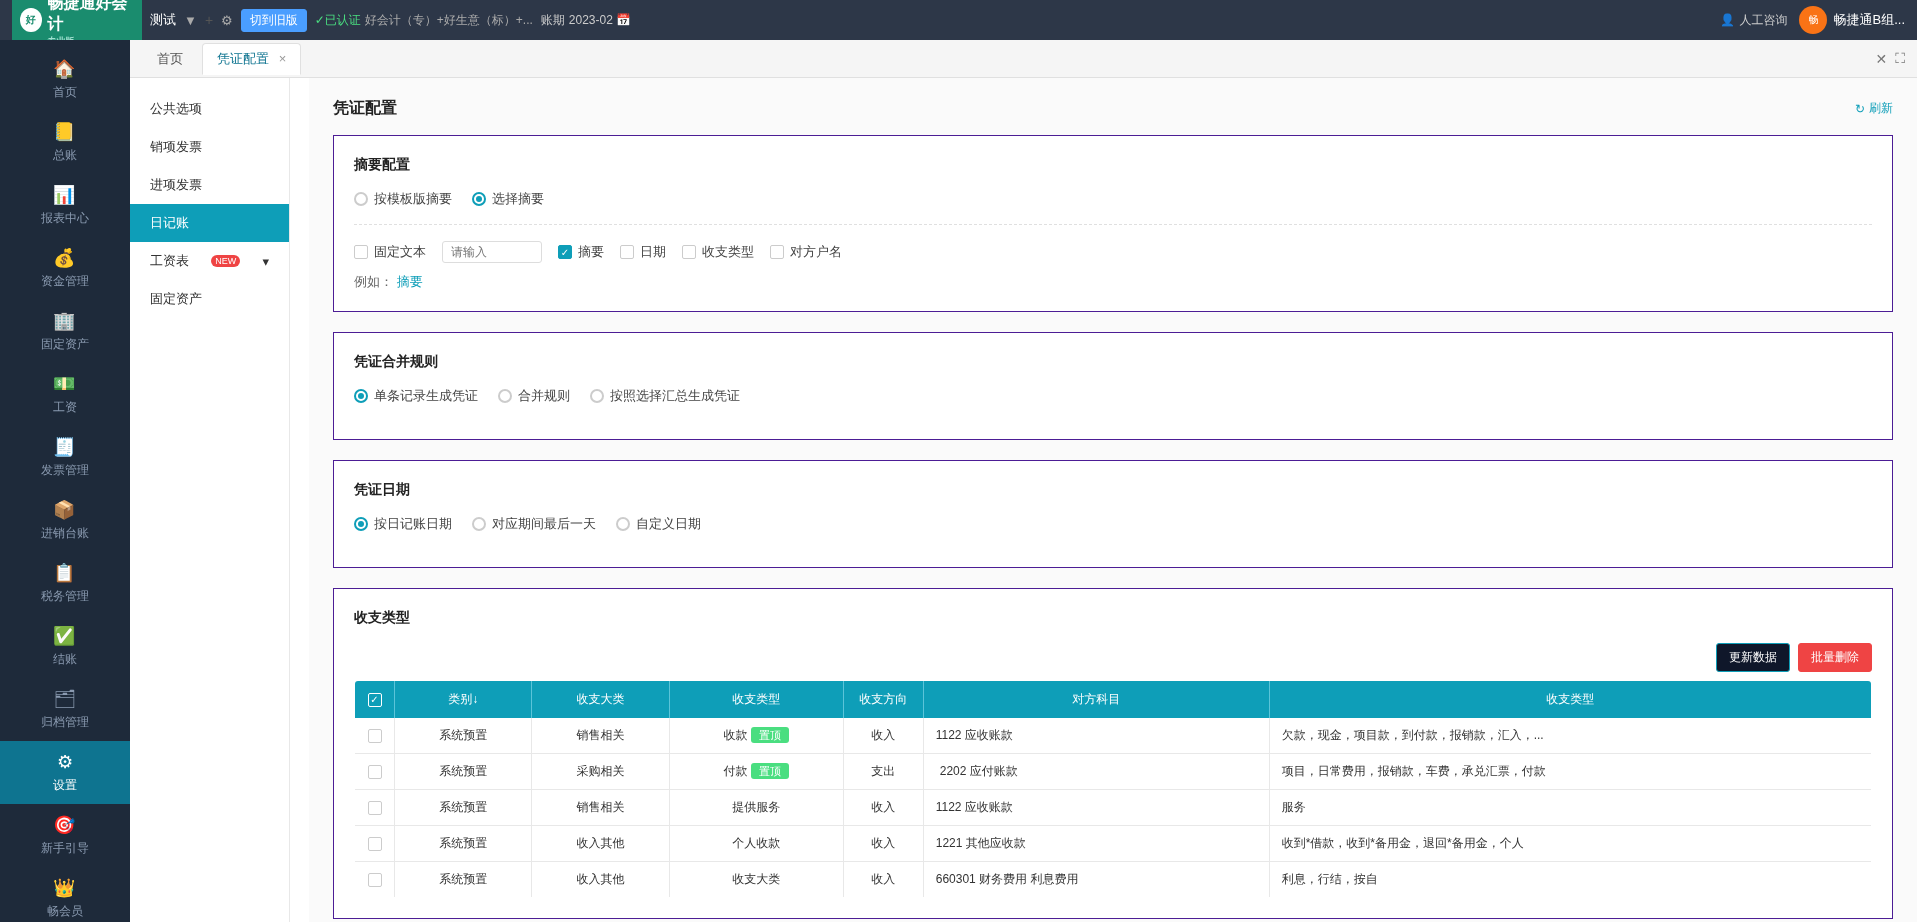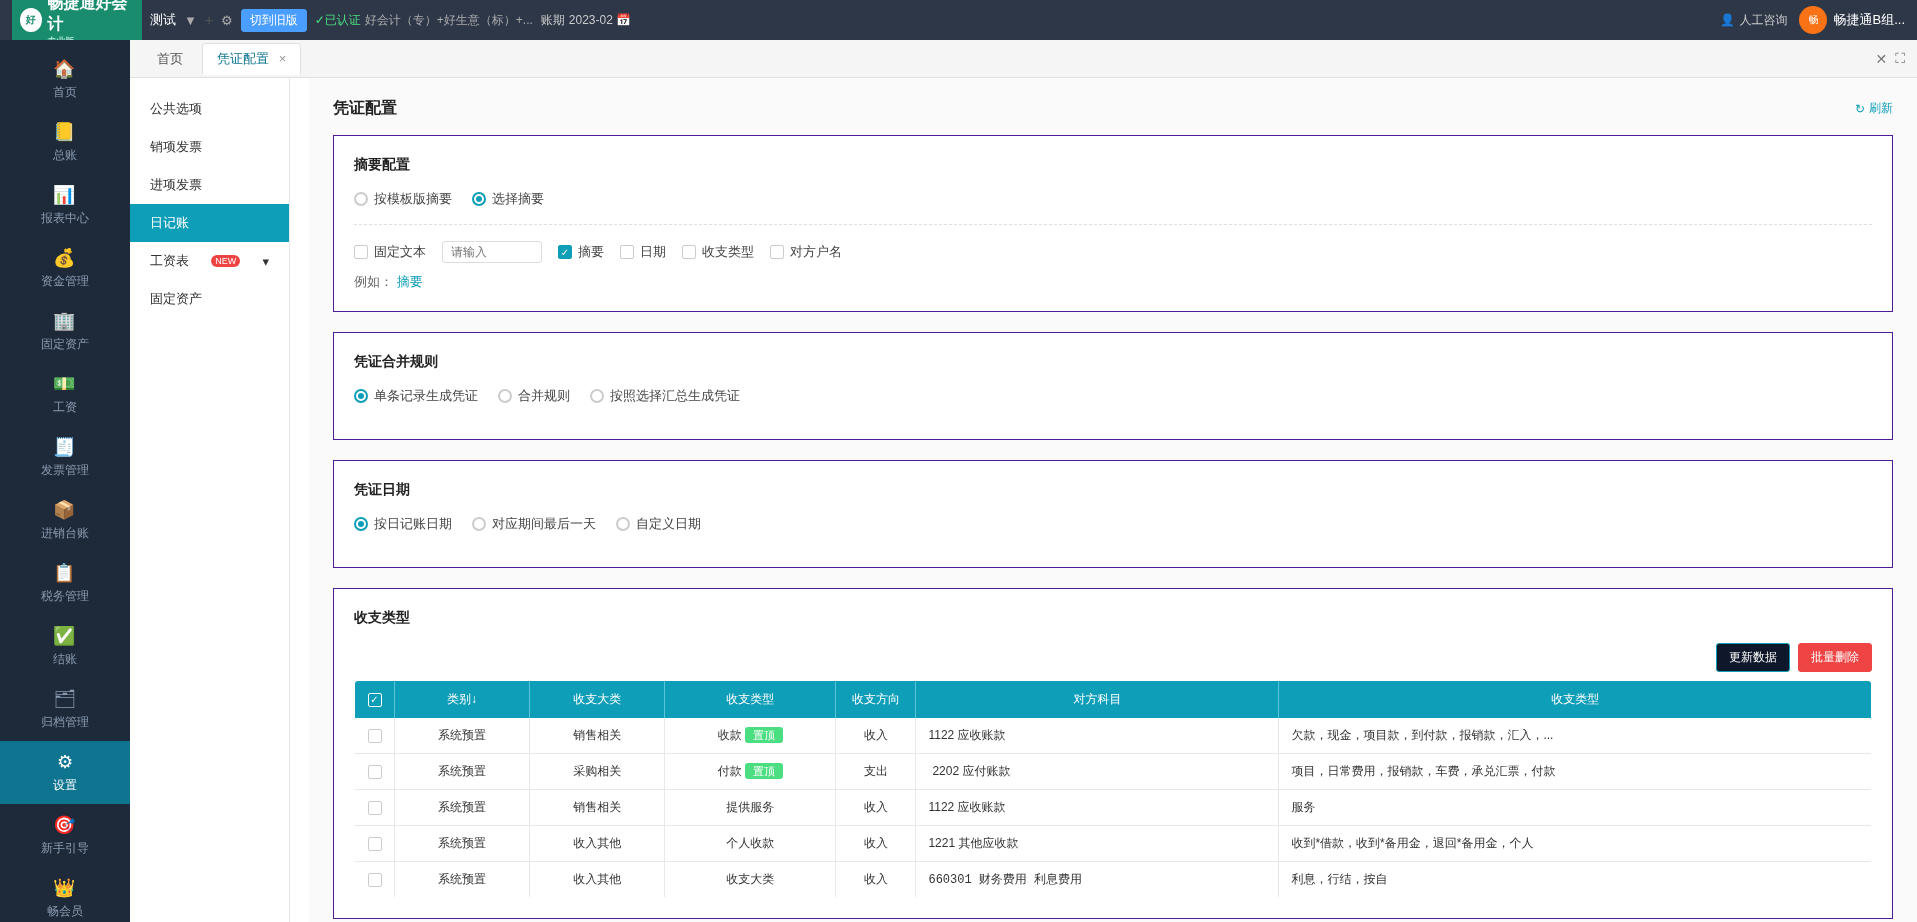--- a/index.html
+++ b/index.html
@@ -500,21 +500,21 @@
     <td>
       <div class="checkbox-box" style="margin:0 auto;"></div>
     </td>
     <td>系统预置</td>
     <td>收入其他</td>
     <td>
       收支大类
       
     </td>
     <td>收入</td>
-    <td style="text-align:left;padding-left:12px;font-family:Liberation Mono, monospace;">660301 财务费用 利息费用</td>
+    <td style="text-align:left;padding-left:12px;">660301 财务费用 利息费用</td>
     <td style="text-align:left;padding-left:12px;">利息，行结，按自</td>
   </tr>
               </tbody>
           </table>
         </div>
 
       </div>
     </div>
   </div>
 </div>

